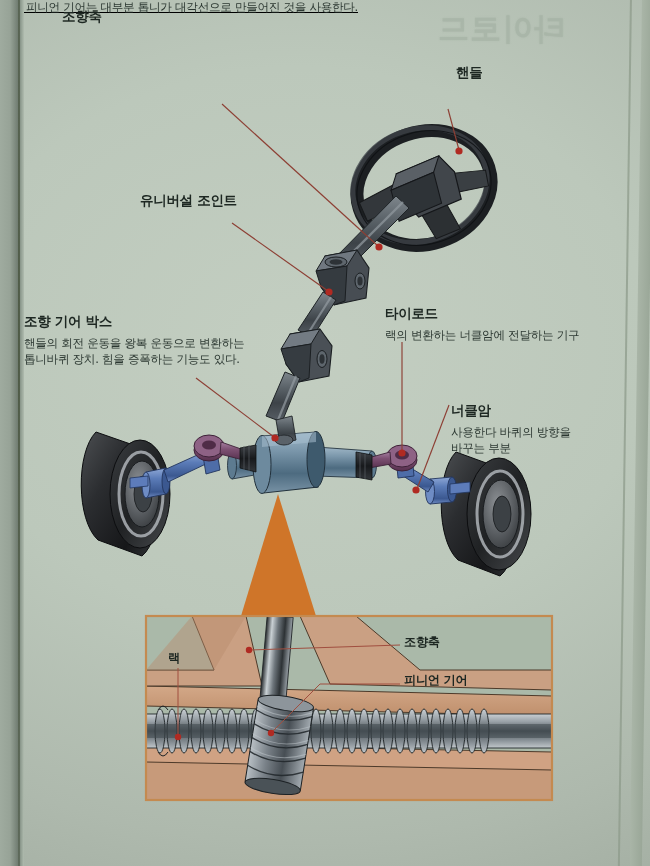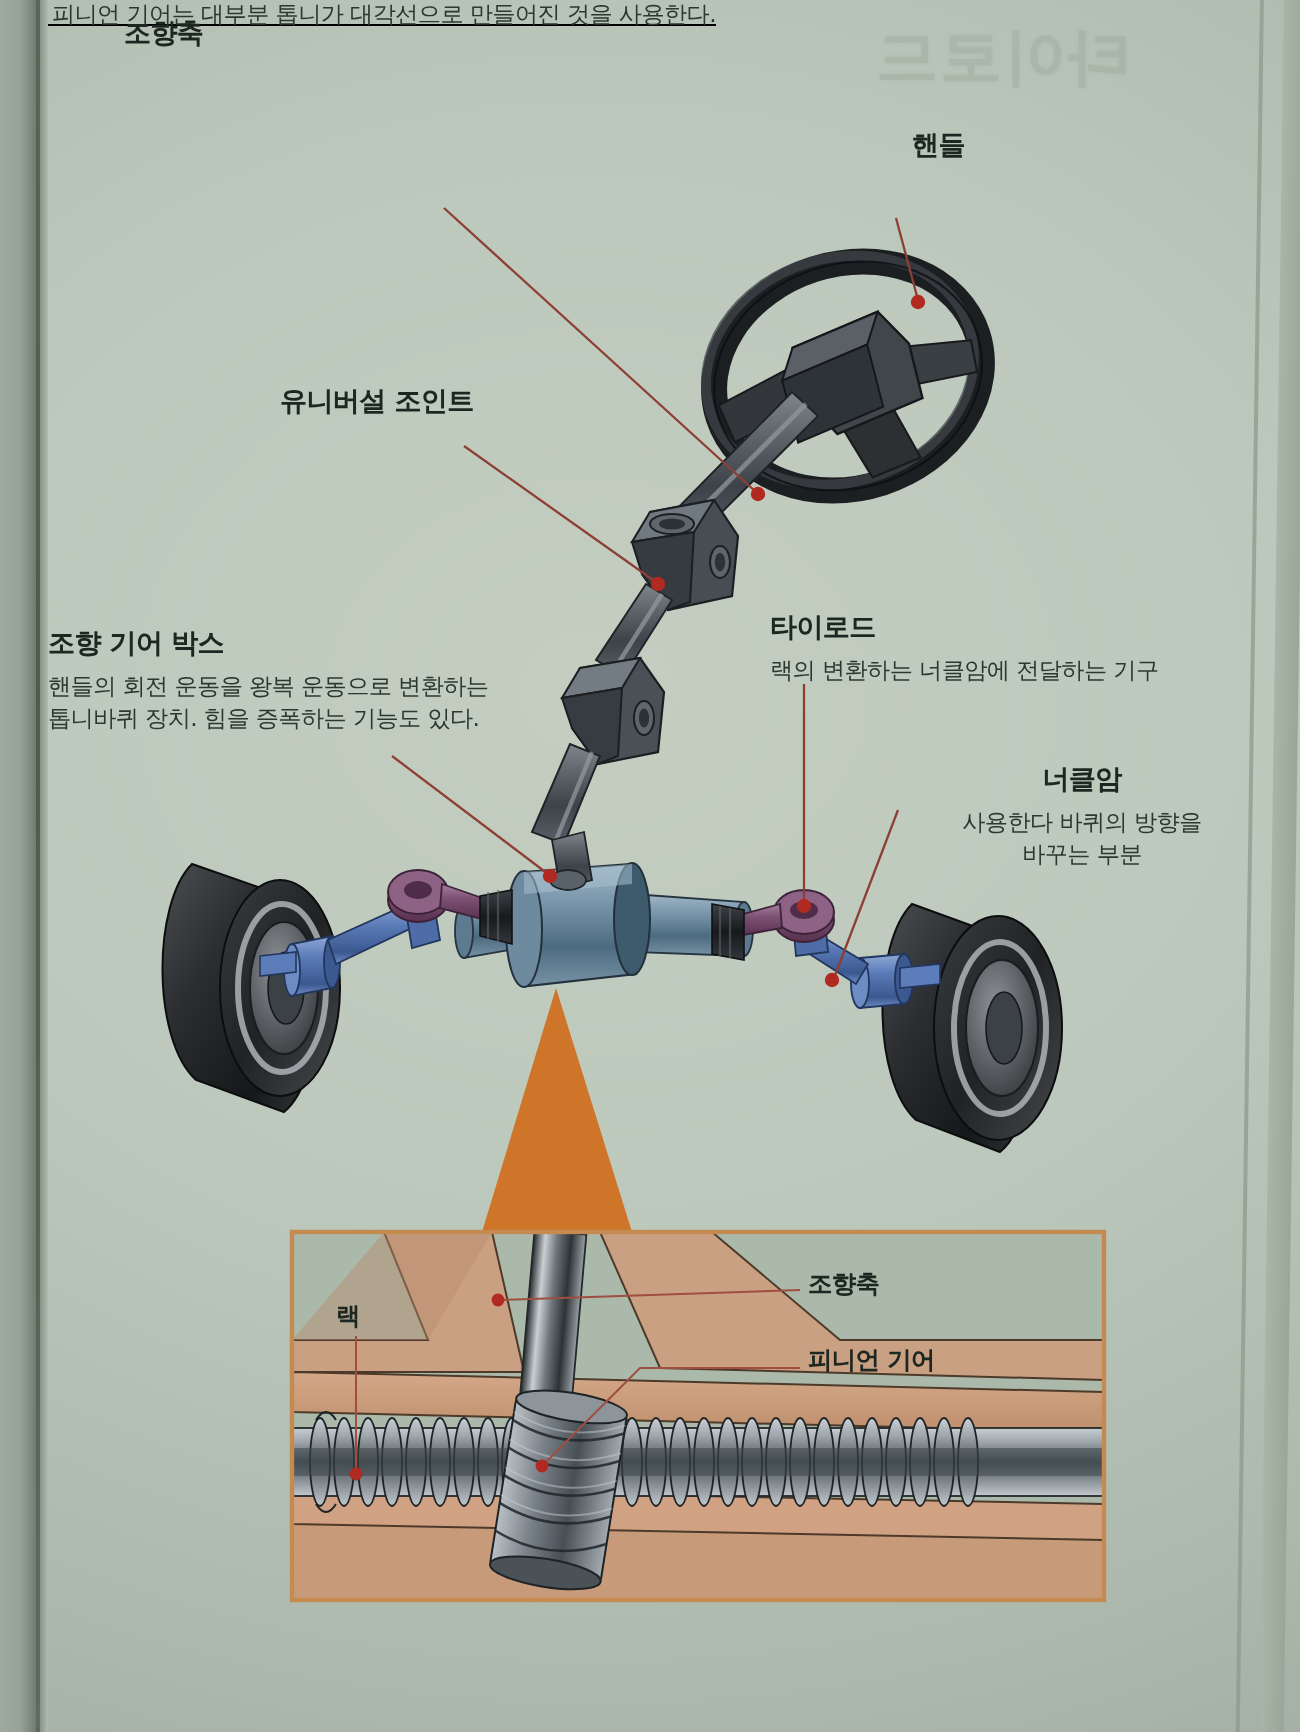--- a/index.html
+++ b/index.html
@@ -45,21 +45,21 @@
   
   .tb{position:absolute;color:#24312b;}
   .tb .hd{font-weight:700;font-size:13.5px;letter-spacing:-0.3px;color:#1d2722;margin:0 0 4px 0;}
   .tb .bd{font-size:11.6px;line-height:1.42;color:#2b3731;letter-spacing:-0.3px;white-space:pre-line;}
 
   .t-shaft{left:62px;top:8px;width:275px;}
   .t-wheel{left:456px;top:64px;width:190px;}
   .t-ujoint{left:140px;top:192px;width:180px;}
   .t-gearbox{left:24px;top:313px;width:262px;}
   .t-tierod{left:385px;top:305px;width:250px;}
-  .t-knuckle{left:451px;top:381px;width:180px;text-align:center;}
+  .t-knuckle{left:451px;top:402px;width:180px;}
   .t-caption{left:32px;top:816px;width:430px;font-size:11.6px;color:#2b3731;letter-spacing:-0.3px;}
 
   .inset-lbl{position:absolute;font-size:12.2px;font-weight:700;color:#1d2722;letter-spacing:-0.3px;}
   .l-rack{left:168px;top:650px;}
   .l-shaft2{left:404px;top:634px;}
   .l-pinion{left:404px;top:672px;}
 
   svg.layer{position:absolute;left:0;top:0;width:650px;height:866px;overflow:visible;}
   .leader{stroke:#8d3f34;stroke-width:1.15;fill:none;}
   .leader-thin{stroke:#a04e3f;stroke-width:1;fill:none;}

